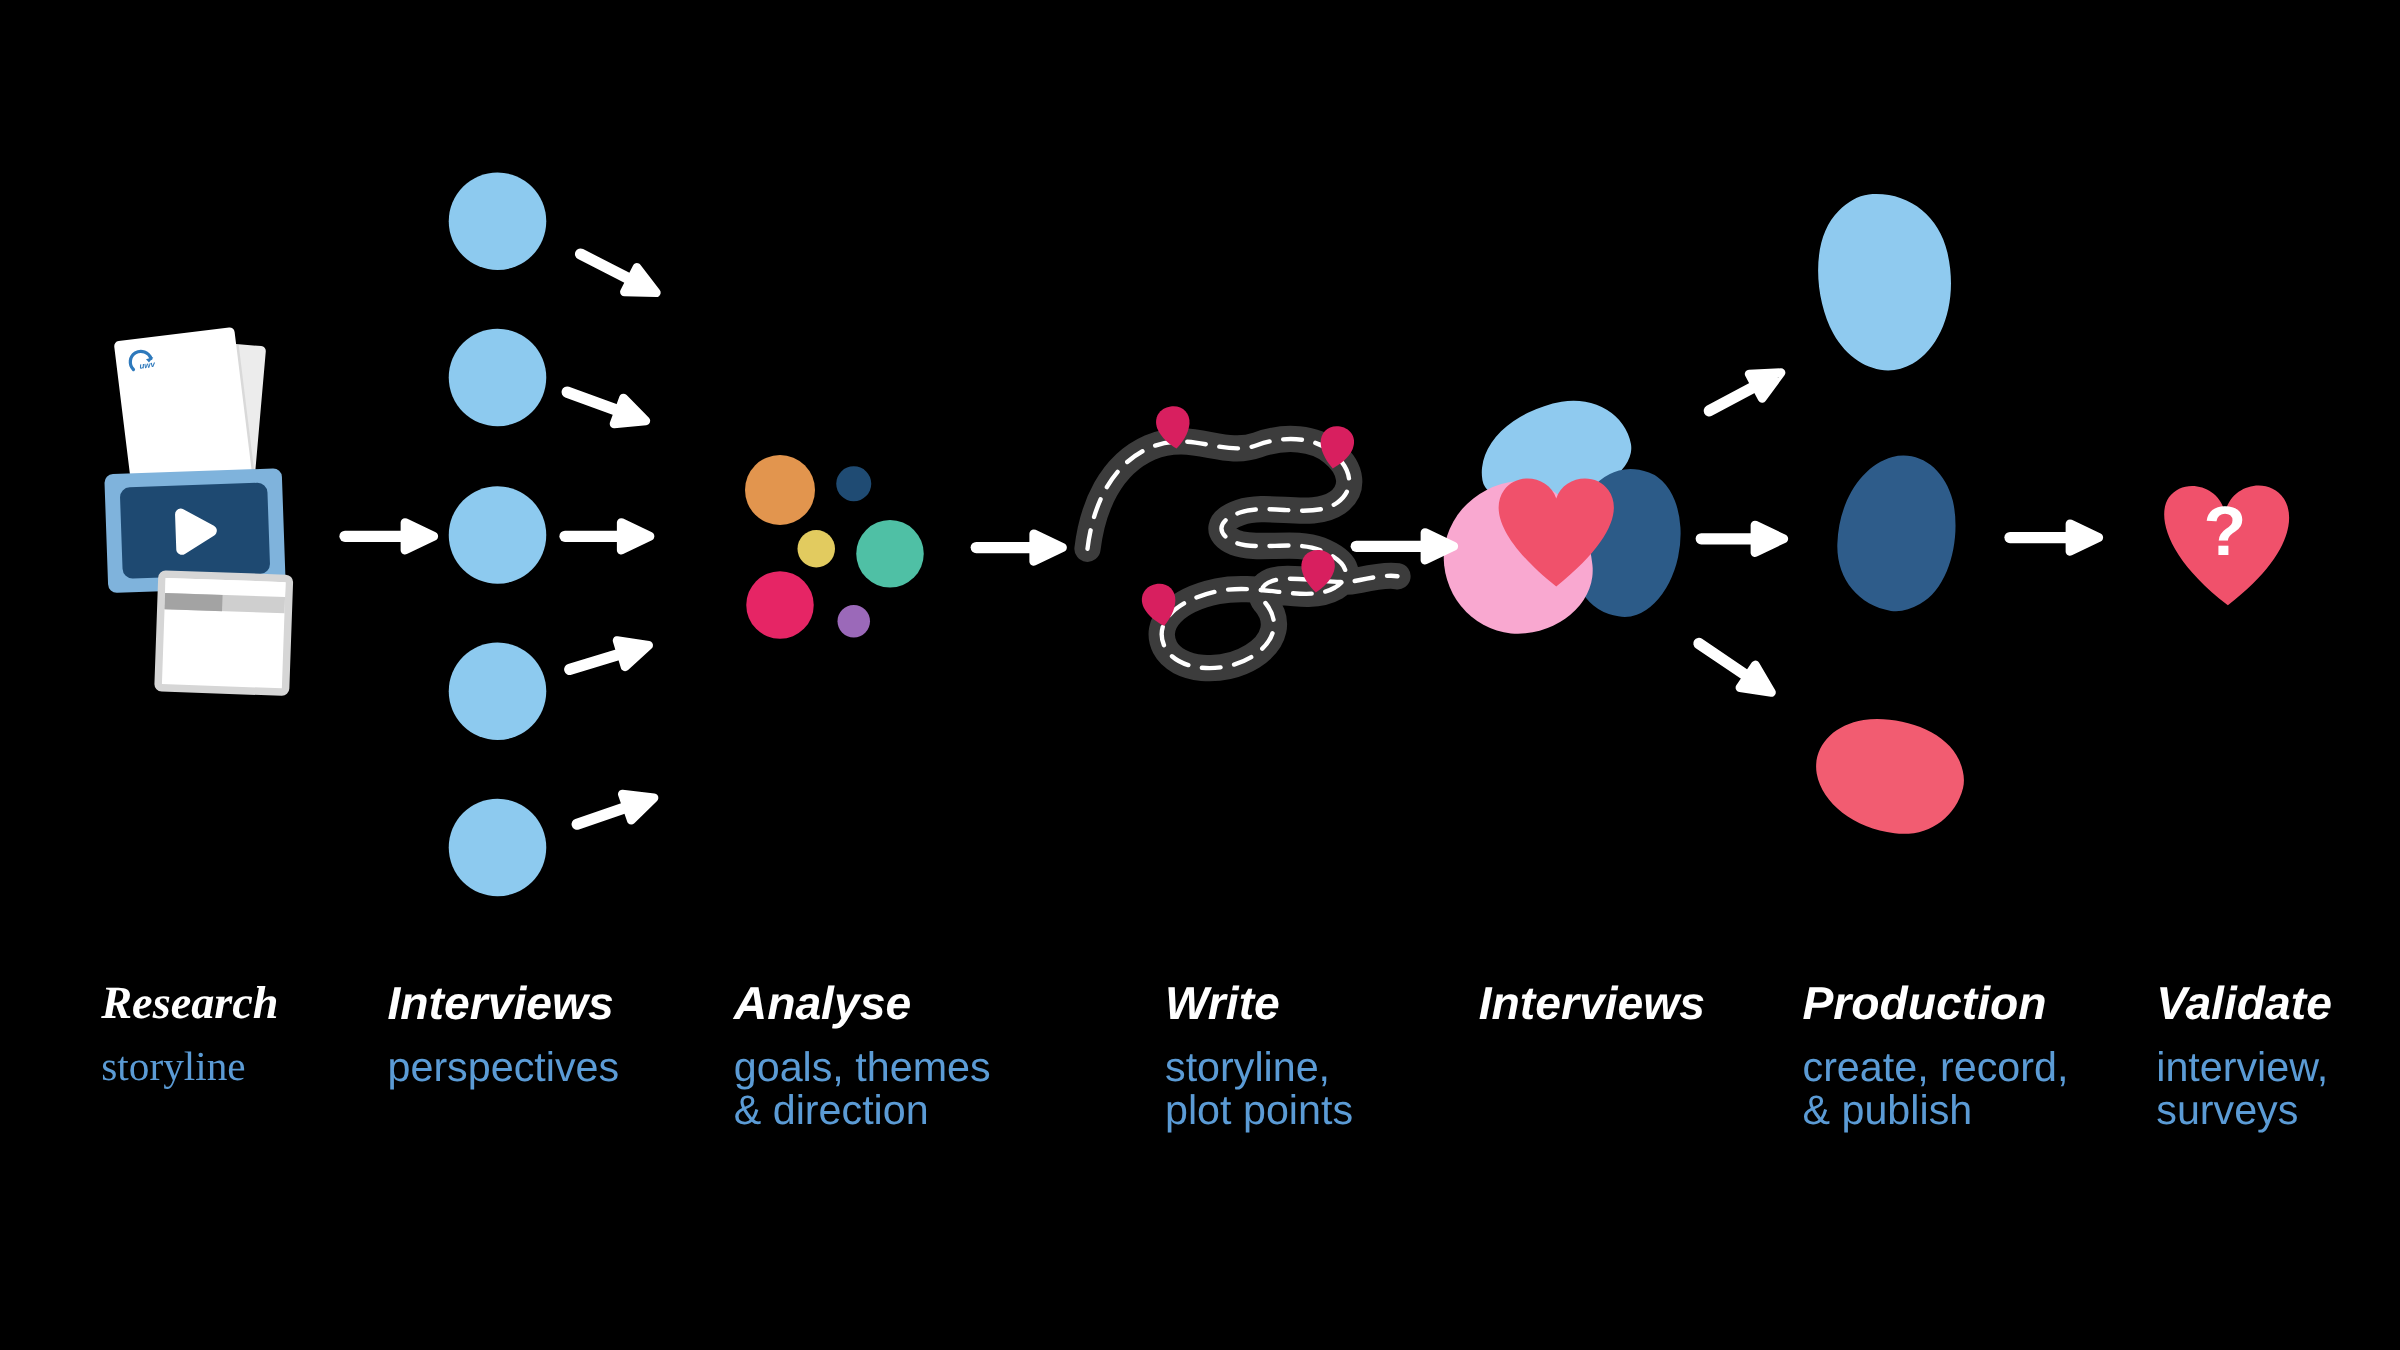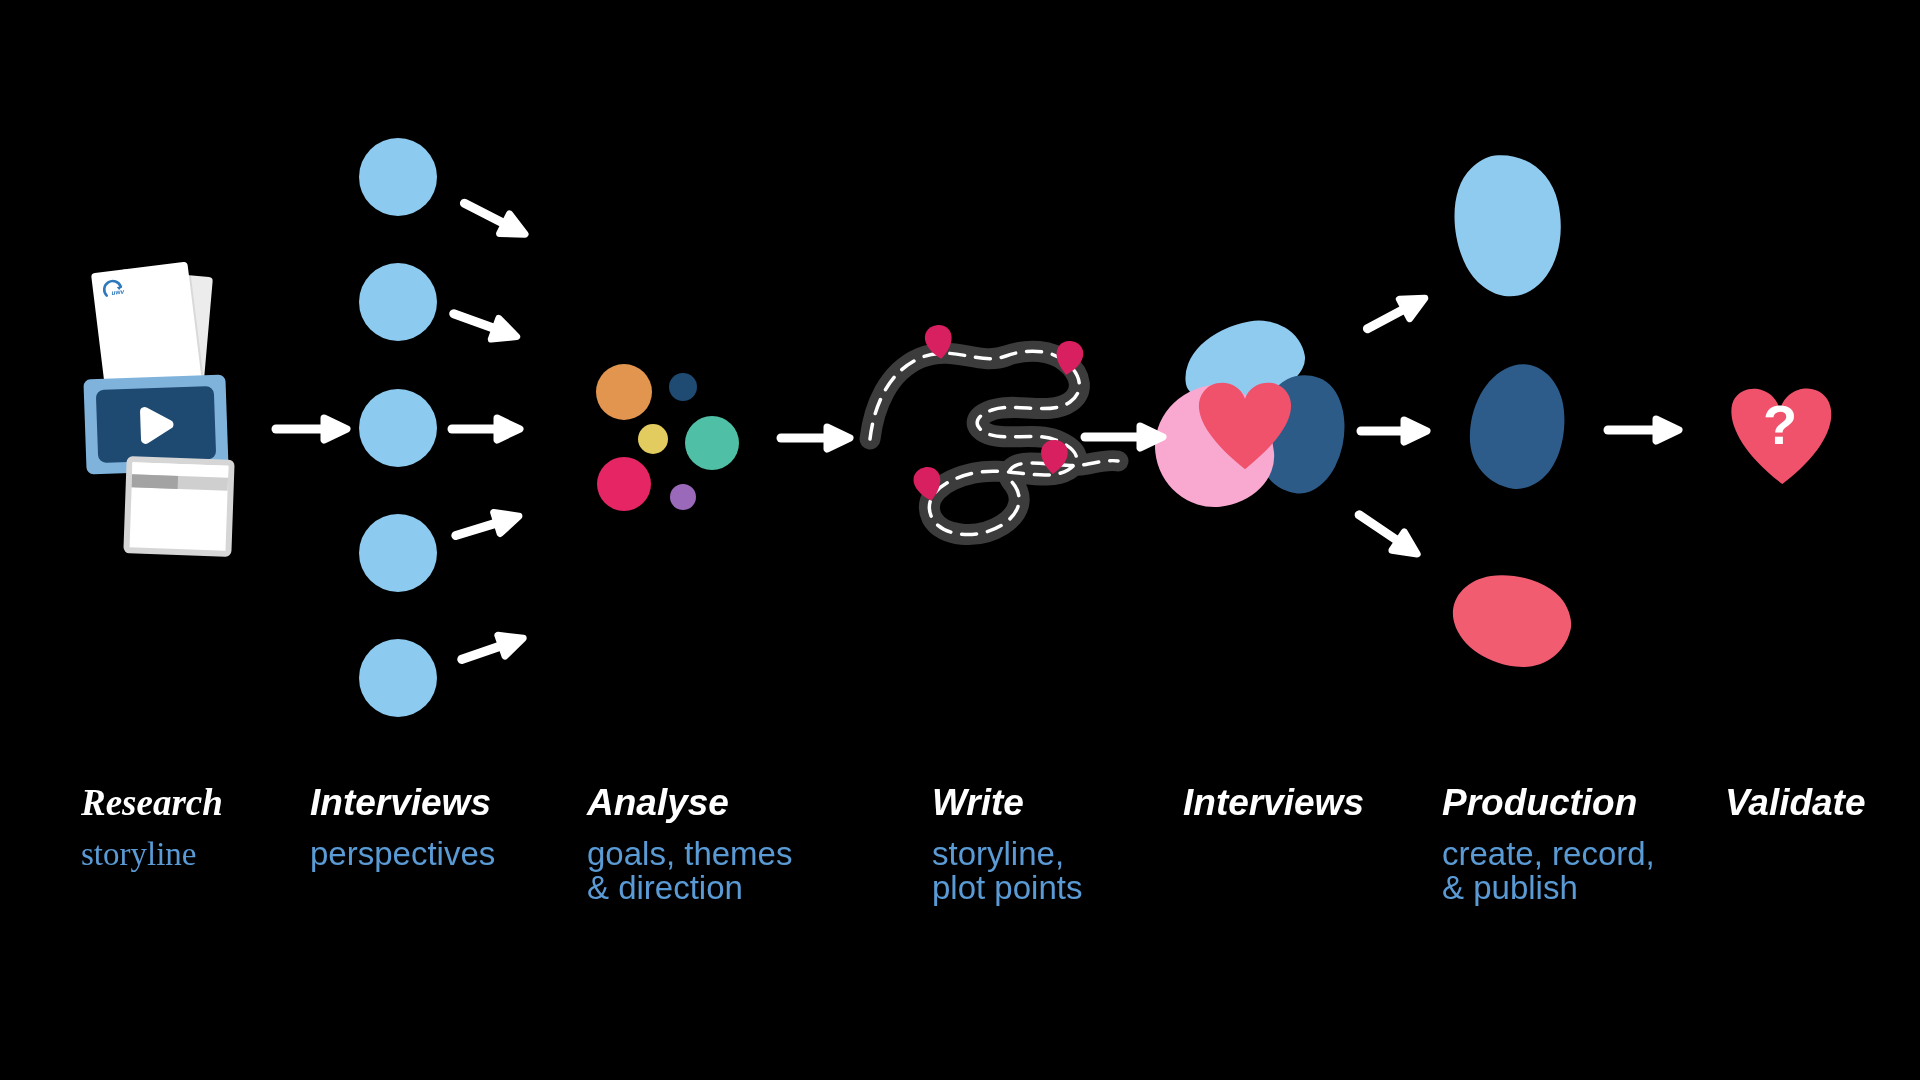--- a/index.html
+++ b/index.html
@@ -174,20 +174,22 @@
   <div class="label s4">
     <div class="title">Interviews</div>
   </div>
   <div class="label s5">
     <div class="title">Production</div>
     <div class="subtitle">create, record,
 &amp; publish</div>
   </div>
   <div class="label s6">
     <div class="title">Validate</div>
+    <div class="subtitle">interview,
+surveys</div>
   </div>
 
 <svg class="arrow" width="81" height="34" style="left: 271px; top: 412px; transform: rotate(0deg);">
       <path d="M5 17 H 54" stroke="#FFFFFF" stroke-width="9" stroke-linecap="round" fill="none"></path>
       <path d="M53 6 L76 17 L53 28 Z" fill="#FFFFFF" stroke="#FFFFFF" stroke-width="7" stroke-linejoin="round"></path>
     </svg>
     <svg class="arrow" width="78" height="34" style="left: 460px; top: 184px; transform: rotate(27deg);">
       <path d="M5 17 H 51" stroke="#FFFFFF" stroke-width="9" stroke-linecap="round" fill="none"></path>
       <path d="M50 6 L73 17 L50 28 Z" fill="#FFFFFF" stroke="#FFFFFF" stroke-width="7" stroke-linejoin="round"></path>
     </svg>

